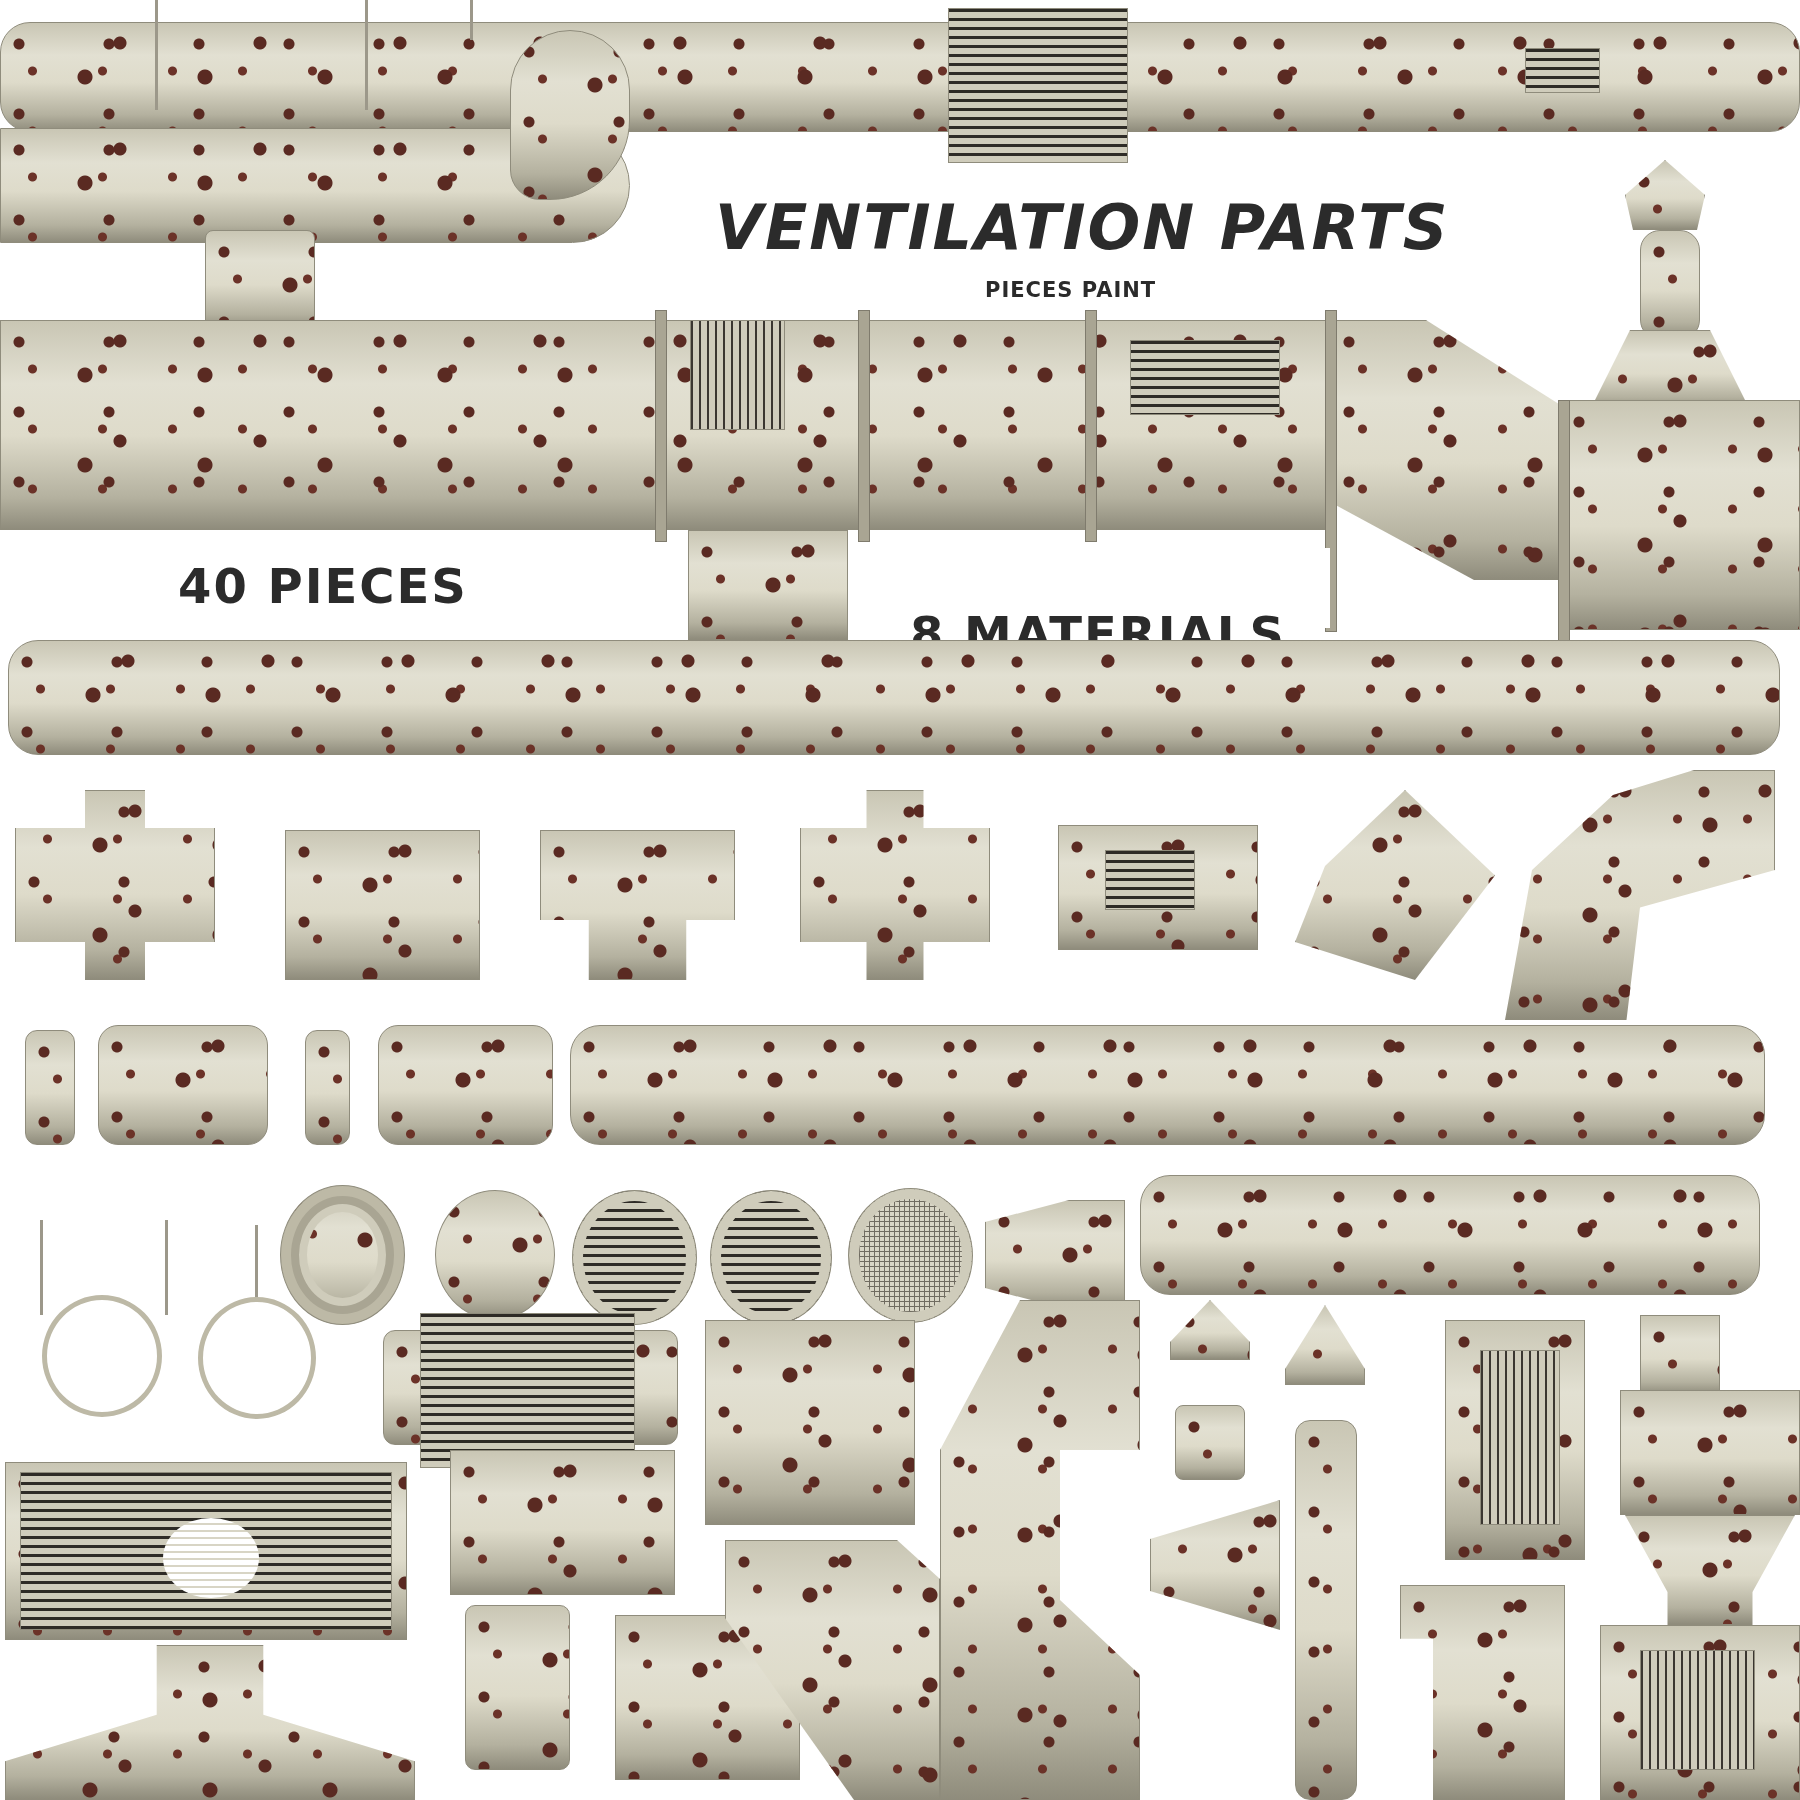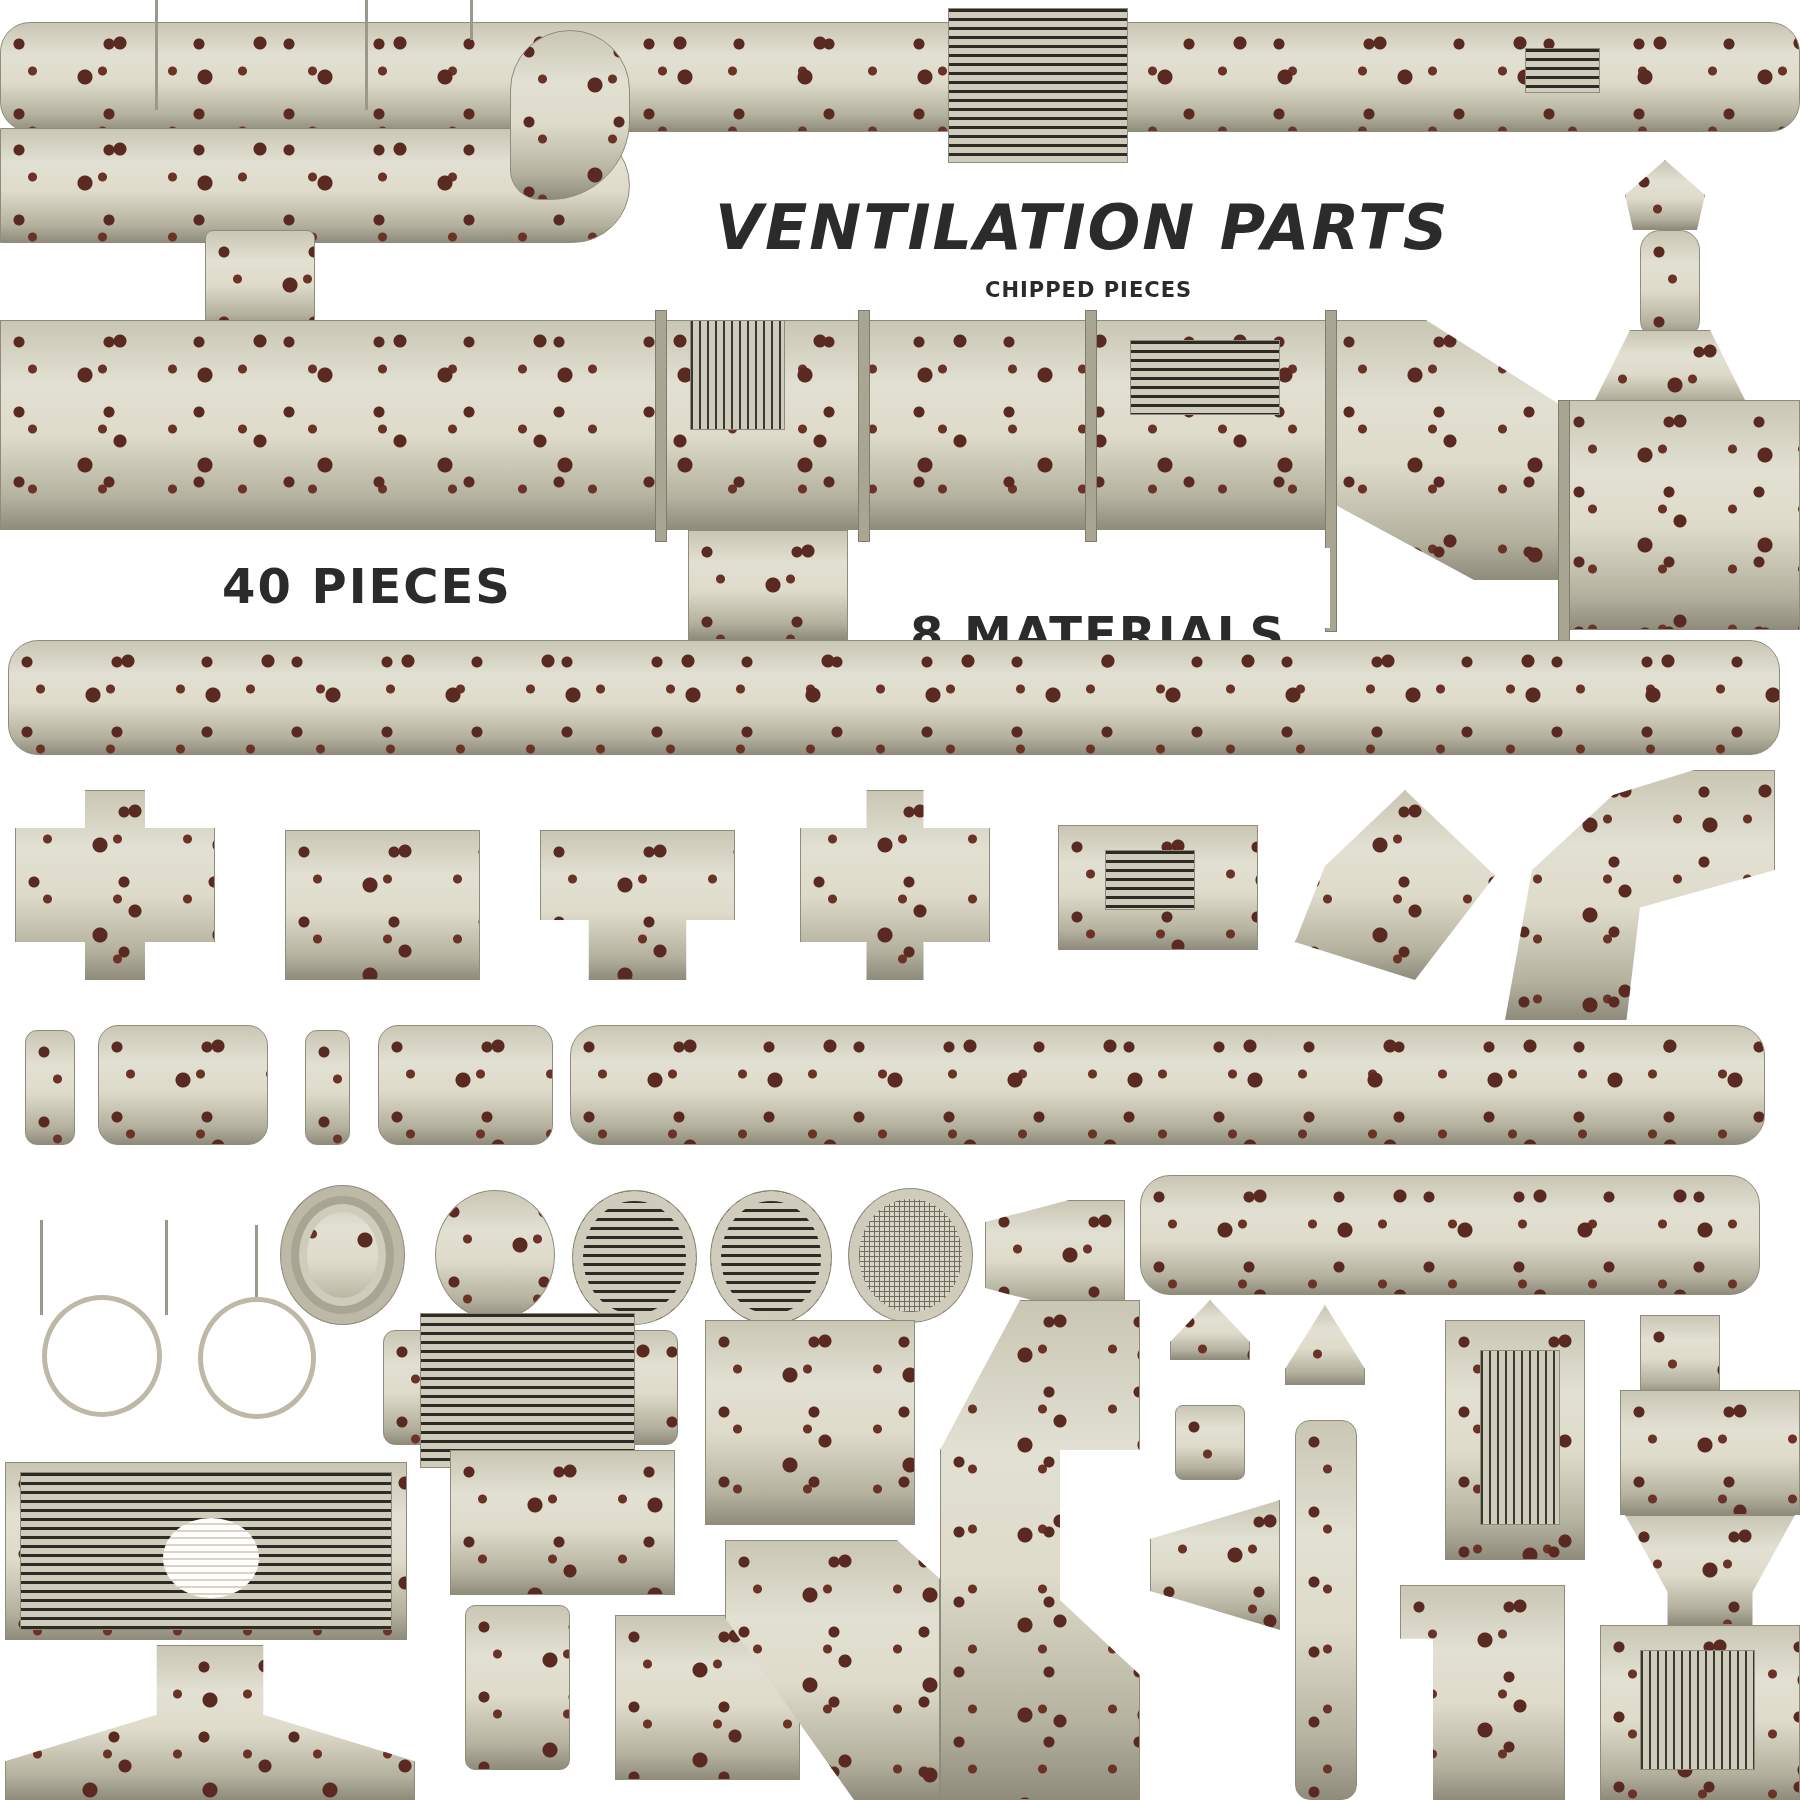--- a/index.html
+++ b/index.html
@@ -34,41 +34,41 @@
 <div class="rod" style="left:155px;top:0;height:110px;"></div>
 <div class="rod" style="left:365px;top:0;height:110px;"></div>
 <div class="rod" style="left:470px;top:0;height:40px;"></div>
 
 <div class="part" style="left:0;top:128px;width:630px;height:115px;border-radius:0 90px 90px 0;"></div>
 <div class="part" style="left:510px;top:30px;width:120px;height:170px;border-radius:60px 60px 80px 30px;"></div>
 <div class="part" style="left:205px;top:230px;width:110px;height:100px;border-radius:8px;"></div>
 <div class="part" style="left:55px;top:320px;width:410px;height:70px;clip-path:polygon(20% 0,80% 0,100% 100%,0 100%);"></div>
 
 <div class="title" style="left:715px;top:191px;font-size:62px;font-style:italic;">VENTILATION PARTS</div>
-<div class="title" style="left:985px;top:278px;font-size:21px;letter-spacing:1px;">CHIPPED PIECES</div>
+<div class="title" style="left:985px;top:278px;font-size:21px;letter-spacing:1px;">PIECES PAINT</div>
 
 <div class="part" style="left:1625px;top:160px;width:80px;height:70px;clip-path:polygon(50% 0,100% 50%,90% 100%,10% 100%,0 50%);"></div>
 <div class="part" style="left:1640px;top:230px;width:60px;height:110px;border-radius:20px;"></div>
 <div class="part" style="left:1590px;top:330px;width:160px;height:80px;clip-path:polygon(25% 0,75% 0,100% 100%,0 100%);"></div>
 
 <div class="part" style="left:0;top:320px;width:1330px;height:210px;"></div>
 <div class="part vgrille" style="left:690px;top:320px;width:95px;height:110px;"></div>
 <div class="part grille" style="left:1130px;top:340px;width:150px;height:75px;"></div>
 <div class="part" style="left:1330px;top:320px;width:240px;height:260px;clip-path:polygon(0 0,40% 0,100% 35%,100% 100%,60% 100%,0 70%);"></div>
 <div class="part" style="left:1560px;top:400px;width:240px;height:230px;"></div>
 <div class="part" style="left:688px;top:530px;width:160px;height:110px;"></div>
 <div class="collar" style="left:655px;top:310px;height:230px;"></div>
 <div class="collar" style="left:858px;top:310px;height:230px;"></div>
 <div class="collar" style="left:1085px;top:310px;height:230px;"></div>
 <div class="collar" style="left:1325px;top:310px;height:320px;"></div>
 <div class="collar" style="left:1558px;top:400px;height:240px;"></div>
 
 <div style="position:absolute;left:140px;top:548px;width:520px;height:80px;background:#fff;"></div>
 <div style="position:absolute;left:860px;top:548px;width:470px;height:80px;background:#fff;"></div>
-<div class="title" style="left:178px;top:558px;font-size:48px;margin-left:44px;">40 PIECES</div>
+<div class="title" style="left:178px;top:558px;font-size:48px;">40 PIECES</div>
 <div class="title" style="left:910px;top:558px;font-size:48px;margin-top:48px;">8 MATERIALS</div>
 
 <div class="part" style="left:8px;top:640px;width:1772px;height:115px;border-radius:30px;"></div>
 
 <div class="part" style="left:15px;top:790px;width:200px;height:190px;clip-path:polygon(35% 0,65% 0,65% 20%,100% 20%,100% 80%,65% 80%,65% 100%,35% 100%,35% 80%,0 80%,0 20%,35% 20%);"></div>
 <div class="part" style="left:285px;top:830px;width:195px;height:150px;clip-path:polygon(0 0,100% 0,100% 100%,0 100%);"></div>
 <div class="part" style="left:540px;top:830px;width:195px;height:150px;clip-path:polygon(0 0,100% 0,100% 60%,75% 60%,75% 100%,25% 100%,25% 60%,0 60%);"></div>
 <div class="part" style="left:800px;top:790px;width:190px;height:190px;clip-path:polygon(35% 0,65% 0,65% 20%,100% 20%,100% 80%,65% 80%,65% 100%,35% 100%,35% 80%,0 80%,0 20%,35% 20%);"></div>
 <div class="part" style="left:1058px;top:825px;width:200px;height:125px;"></div>
 <div class="part grille" style="left:1105px;top:850px;width:90px;height:60px;"></div>

